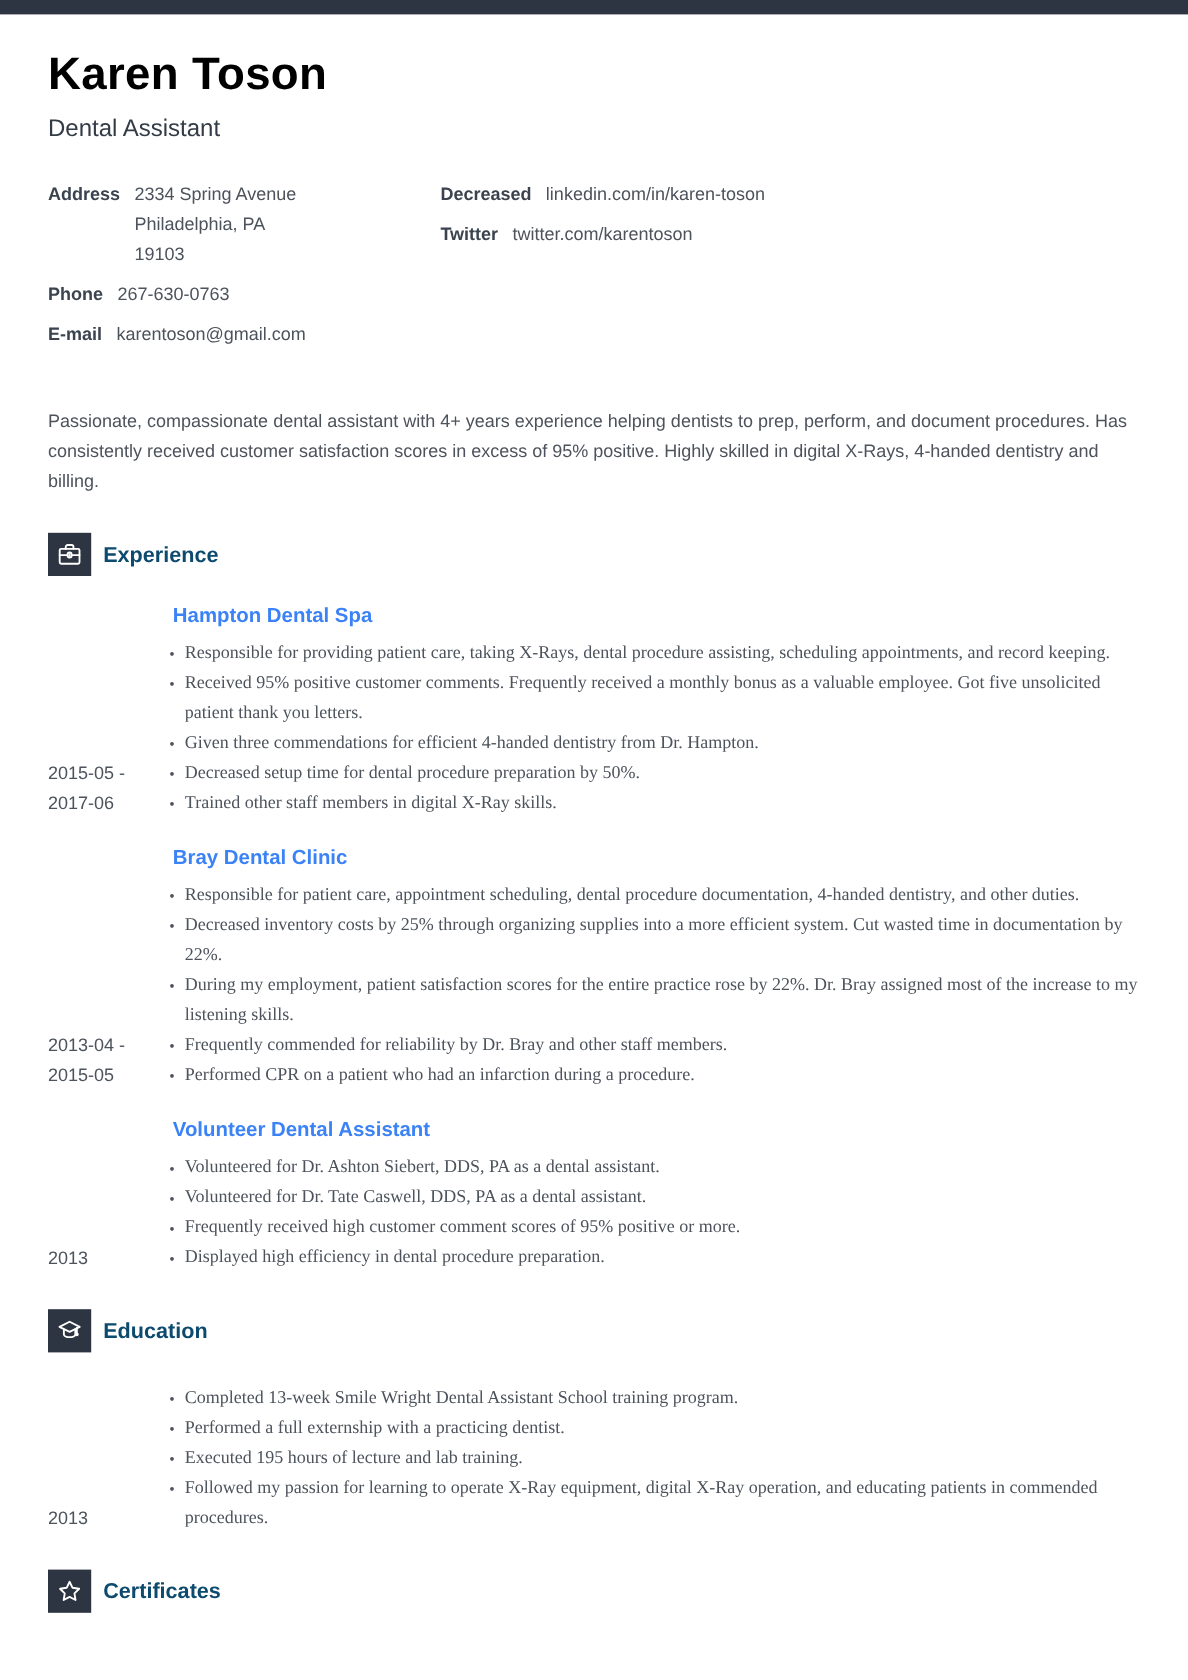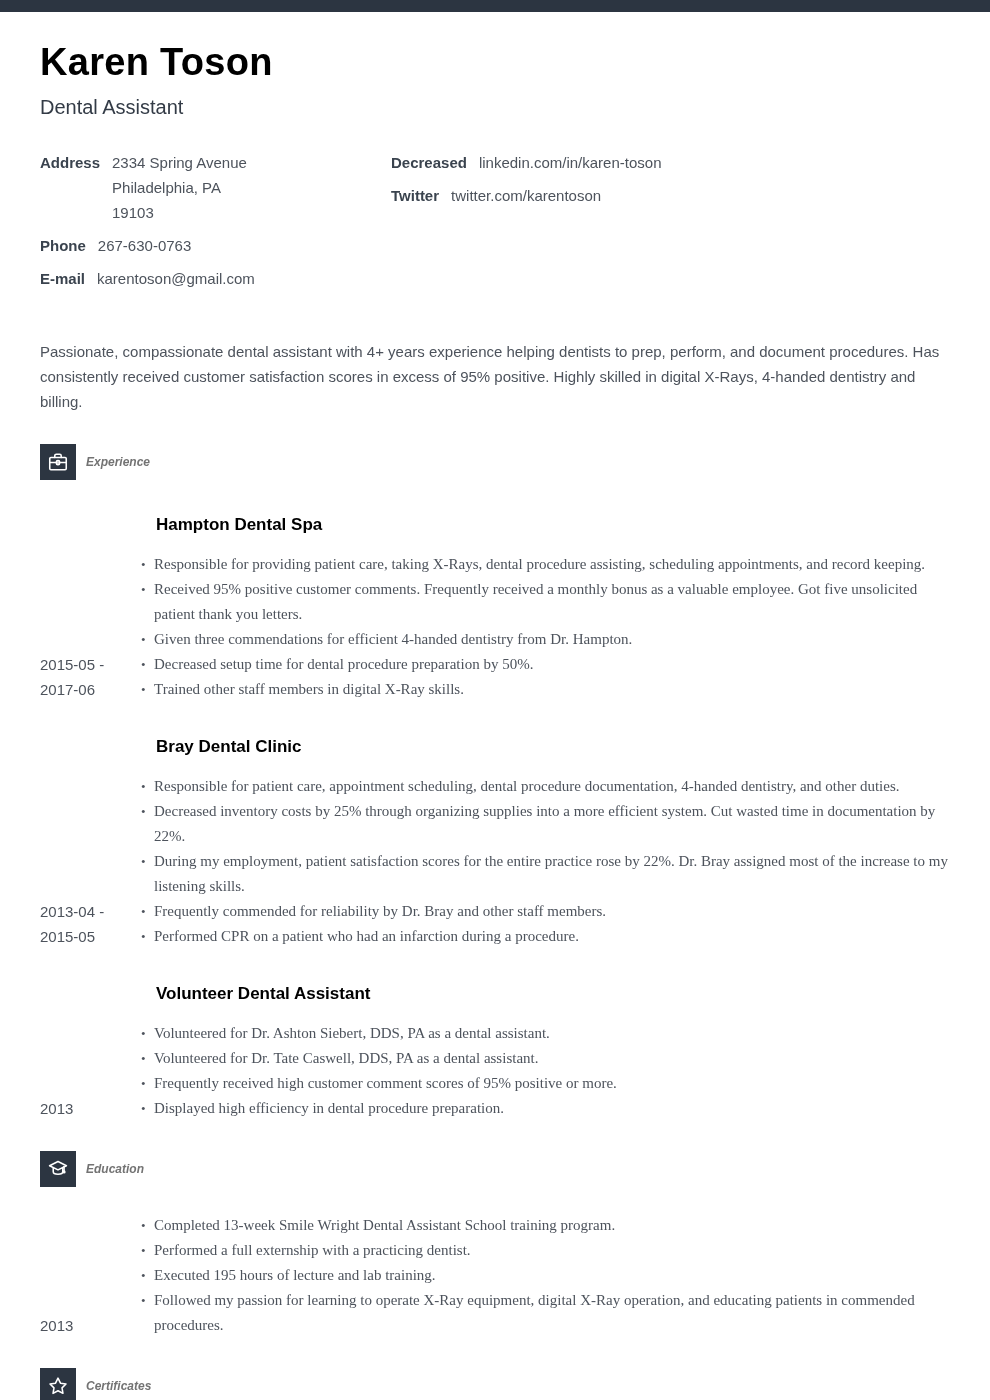--- a/index.html
+++ b/index.html
@@ -29,21 +29,21 @@
     margin: 10px 0 0 0;
     font-size: 20px; line-height: 26px;
     font-weight: normal;
     color: #333b46;
   }
 
   
   .contact {
     display: flex;
     margin-top: 30px;
-    font-size: 15px; line-height: 25px; gap: 24px;
+    font-size: 15px; line-height: 25px;
   }
   .contact-left { width: 327px; flex: 0 0 327px; }
   .contact-right { flex: 1; }
   .crow { display: flex; margin-bottom: 8px; align-items: flex-start; }
   .clabel { font-weight: bold; color: #3a434e; margin-right: 12px; white-space: nowrap; }
   .cvalue { color: #4d535c; }
   .cvalue div { line-height: 25px; }
 
   
   .summary {
@@ -58,41 +58,40 @@
   .section-header { display: flex; align-items: center; }
   .icon-box {
     width: 36px; height: 36px;
     background: #2c3541;
     display: flex; align-items: center; justify-content: center;
     flex: 0 0 36px;
   }
   .icon-box svg { display: block; }
   .section-title {
     margin: 0 0 0 10px;
-    font-size: 12px;
+    font-size: 18px;
     font-weight: bold;
-    color: #737373;
-    font-style: italic;
+    color: #0c4a6e;
   }
 
   
   .entry { display: flex; margin-top: 18px; align-items: flex-end; }
   .entry-date {
     width: 100px; flex: 0 0 100px;
     font-size: 15px; line-height: 25px;
     color: #4d535c;
     padding-top: 1px;
   }
   .entry-date span { display: block; }
   .entry-body { flex: 1; min-width: 0; }
   .entry-title {
-    margin: 16px;
+    margin: 4px;
     font-size: 17px; line-height: 22px;
     font-weight: bold;
-    color: #000000;
+    color: #3b82f6;
   }
   ul.bullets {
     margin: 8px 0 0 0; padding: 0;
     list-style: none;
     font-family: Liberation Serif, serif;
   }
   ul.bullets li {
     position: relative;
     padding-left: 14px;
     font-size: 15px; line-height: 25px;

